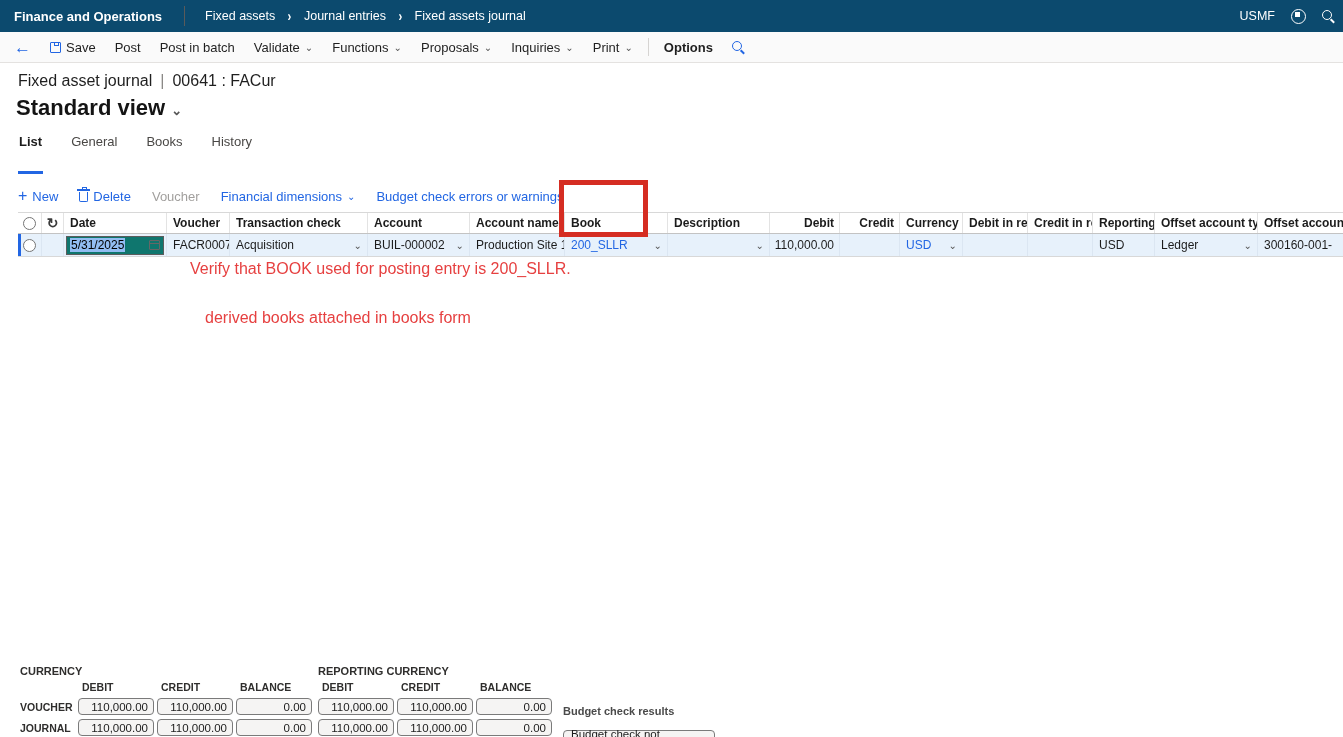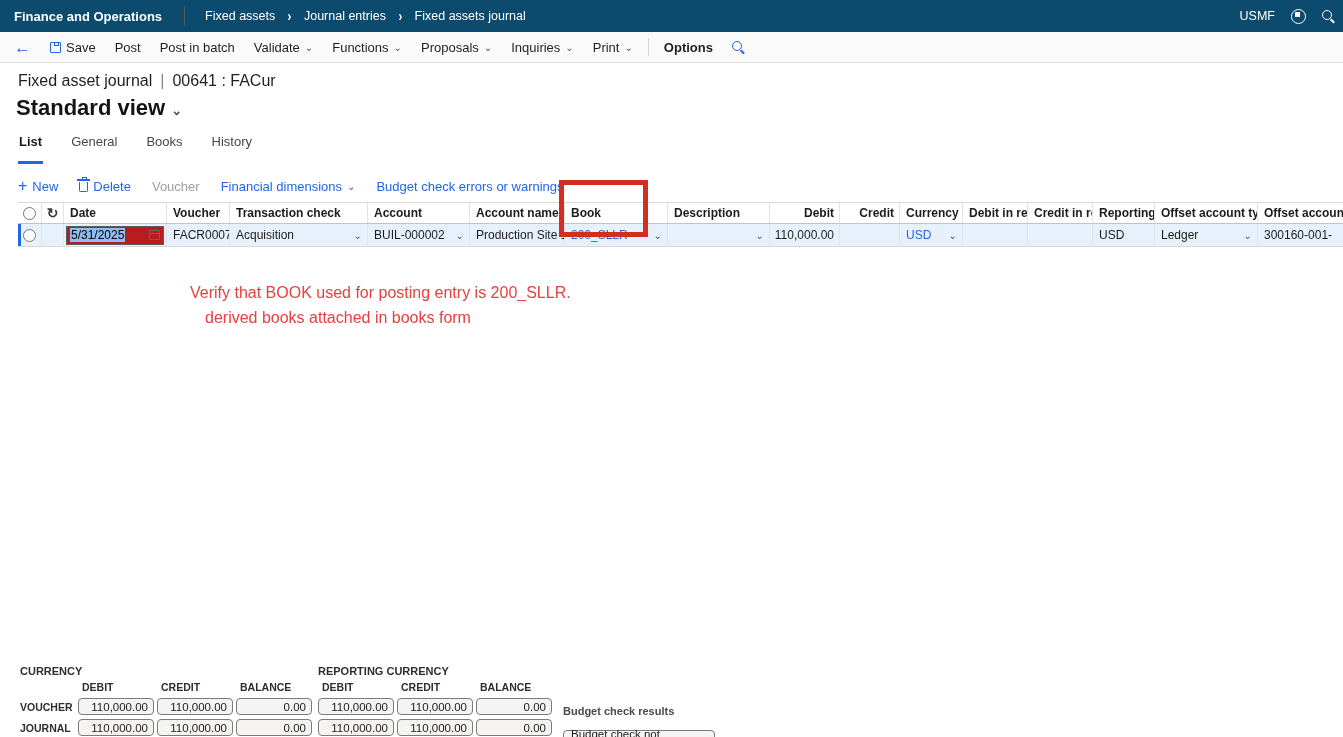--- a/index.html
+++ b/index.html
@@ -33,21 +33,21 @@
   .tb-options { font-weight:bold; }
   .toolbar .mag { color:#2266e3; }
 
   
   .page-context { margin:9px 0 0 18px; font-size:16px; color:#1f1f1f; display:flex; gap:8px; align-items:center; }
   .ctx-sep { color:#8a8886; }
   .view-title { margin:5px 8px 0 16px; font-size:22px; font-weight:bold; color:#141414; display:flex; align-items:center; gap:6px; cursor:pointer; width:max-content; }
   .view-title .chev { font-size:13px; margin-top:5px; }
 
   .tabs { display:flex; margin-top:11px; padding-left:18px; }
-  .tab { font-size:13px; color:#494745; margin-right:27px; padding:2px 1px 12px; cursor:pointer; border-bottom:3px solid transparent; }
+  .tab { font-size:13px; color:#494745; margin-right:27px; padding:2px 1px 22px; cursor:pointer; border-bottom:3px solid transparent; }
   .tab.active { color:#1c1c1c; font-weight:600; border-bottom-color:#2266e3; }
 
   
   .grid-actions { display:flex; align-items:center; gap:21px; margin-top:9px; padding-left:18px; height:26px; font-size:13px; color:#2266e3; }
   .ga-item { display:flex; align-items:center; gap:5px; cursor:pointer; white-space:nowrap; }
   .ga-item.disabled { color:#a19f9d; cursor:default; }
   .plus-icon { font-size:16px; line-height:1; margin-top:-1px; }
   .trash { width:9px; height:10px; display:inline-block; position:relative; border:1.2px solid #2266e3; border-top:none; border-radius:0 0 2px 2px; margin-top:2px; }
   .trash::before { content:""; position:absolute; top:-3px; left:-3px; width:13px; height:1.5px; background:#2266e3; }
   .trash::after { content:""; position:absolute; top:-5.5px; left:1.5px; width:3.5px; height:2.5px; border:1px solid #2266e3; border-bottom:none; }
@@ -59,30 +59,30 @@
   .hcell { display:flex; align-items:center; padding:0 5px 0 6px; font-weight:600; color:#1c1c1c; border-right:1px solid #e3e3e3; overflow:hidden; white-space:nowrap; }
   .hcell.num { justify-content:flex-end; }
   .grid-row { height:23px; background:#e7f1fb; border-bottom:1px solid #d8d8d8; position:relative; }
   .grid-row::before { content:""; position:absolute; left:0; top:0; bottom:0; width:3px; background:#2266e3; }
   .cell { display:flex; align-items:center; padding:0 5px 0 6px; border-right:1px solid #dbe6f2; overflow:hidden; white-space:nowrap; color:#1c1c1c; }
   .cell.num { justify-content:flex-end; }
   .cell .chev { margin-left:auto; }
   .link-text { color:#2266e3; }
   .radio { width:13px; height:13px; border:1px solid #757575; border-radius:50%; background:#fff; display:inline-block; margin:0 auto; }
   .refresh-glyph { font-size:14px; color:#3a3a3a; margin:0 auto; cursor:pointer; }
-  .date-input { display:flex; align-items:center; background:#b91c1c; border:1px solid #5c5c5c; height:19px; width:100%; padding:4px 3px; }
+  .date-input { display:flex; align-items:center; background:#0f766e; border:1px solid #5c5c5c; height:19px; width:100%; padding:4px 3px; }
   .date-sel { background:#92bdf2; color:#000; padding:0 1px; }
   .calendar { width:11px; height:10px; border:1px solid #666; border-radius:1px; position:relative; margin-left:auto; }
   .calendar::before { content:""; position:absolute; top:2px; left:0; right:0; height:1px; background:#666; }
 
   
   .red-box { position:absolute; left:559px; top:180px; width:89px; height:57px; border:5px solid #d52d22; z-index:5; pointer-events:none; }
 
   
-  .note1 { position:absolute; left:190px; top:284px; font-size:16px; color:#e64040; }
+  .note1 { position:absolute; left:190px; top:260px; font-size:16px; color:#e64040; }
   .note2 { position:absolute; left:205px; top:306px; font-size:16px; color:#e64040; line-height:23px; }
 
   
   .totals-group { position:absolute; top:665px; font-size:10.5px; color:#2f2e2d; }
   .tg-label { font-weight:bold; font-size:11px; height:16px; }
   .tg-grid { display:grid; grid-template-columns:55px 76px 76px 76px; column-gap:3px; row-gap:4px; align-items:center; }
   .tg-grid.no-rowlabel { grid-template-columns:76px 76px 76px; }
   .tg-colhead { font-weight:bold; padding-left:4px; height:13px; }
   .tg-rowlabel { font-weight:bold; }
   .tbox { height:17px; border:1px solid #7a7a7a; border-radius:4px; background:#f5f4f3; display:flex; align-items:center; justify-content:flex-end; padding-right:5px; font-size:11.5px; color:#1c1c1c; }

